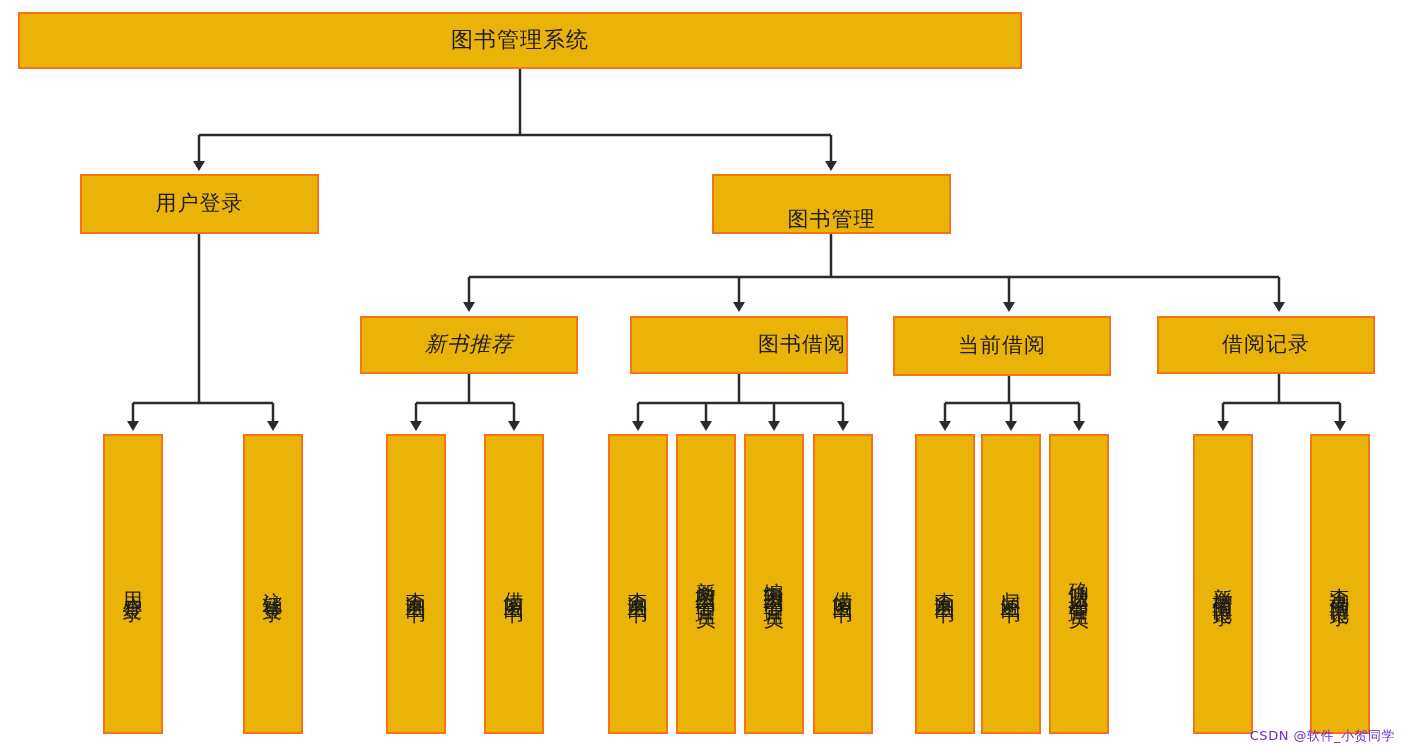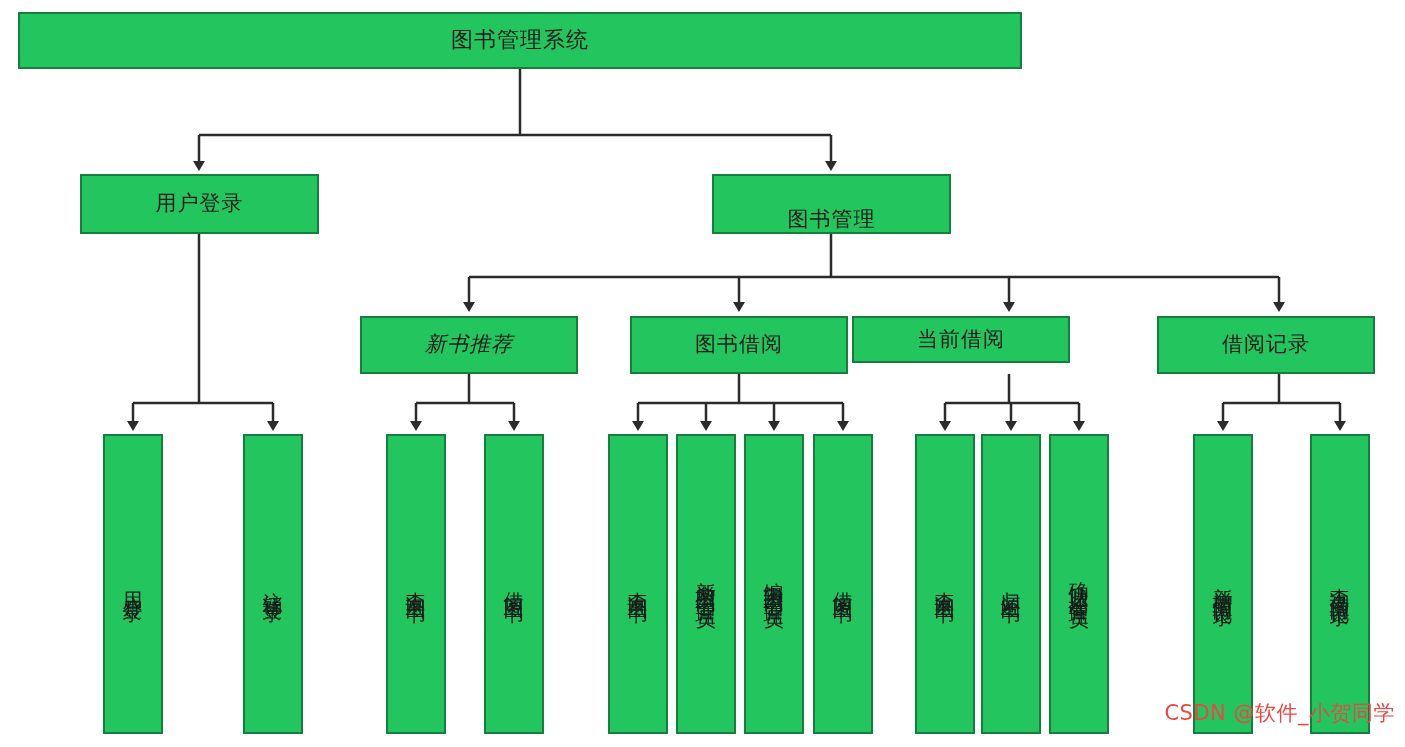--- a/index.html
+++ b/index.html
@@ -19,22 +19,22 @@
     position: absolute;
     left: 0;
     top: 0;
     width: 1405px;
     height: 747px;
     pointer-events: none;
   }
   .node {
     position: absolute;
     box-sizing: border-box;
-    border: 2px solid #15803d;
-    background: #22c55e;
+    border: 2px solid #f97316;
+    background: #eab308;
     display: flex;
     align-items: center;
     justify-content: center;
     color: #1b1b1b;
   }
   .node.horiz {
     font-size: 21px;
     line-height: 1.2;
     letter-spacing: 1px;
   }
@@ -49,23 +49,23 @@
     writing-mode: vertical-rl;
     text-orientation: upright;
     letter-spacing: 4px;
     line-height: 1;
     white-space: nowrap;
     text-align: center;
   }
   .watermark {
     position: absolute;
     right: 10px;
-    bottom: 20px;
-    font-size: 21px;
-    color: #ef4444;
+    bottom: 2px;
+    font-size: 13px;
+    color: #6d28d9;
     letter-spacing: 0.5px;
     white-space: nowrap;
   }
 </style>
 </head>
 <body>
 
 <div id="canvas">
 
   <svg id="connectors" viewBox="0 0 1405 747" xmlns="http://www.w3.org/2000/svg">
@@ -125,24 +125,24 @@
   <div class="node horiz" style="left:80px; top:174px; width:239px; height:60px;">
     <span>用户登录</span>
   </div>
   <div class="node horiz" style="left:712px; top:174px; width:239px; height:60px;align-items:flex-end;">
     <span>图书管理</span>
   </div>
 
   <div class="node horiz" style="left:360px; top:316px; width:218px; height:58px;font-style:italic;">
     <span>新书推荐</span>
   </div>
-  <div class="node horiz" style="left:630px; top:316px; width:218px; height:58px;">
+  <div class="node horiz" style="left:630px; top:316px; width:218px; height:58px;justify-content:flex-end;">
     <span>图书借阅</span>
   </div>
-  <div class="node horiz" style="left:852px; top:316px; width:218px; height:47px;">
+  <div class="node horiz" style="left:893px; top:316px; width:218px; height:60px;">
     <span>当前借阅</span>
   </div>
   <div class="node horiz" style="left:1157px; top:316px; width:218px; height:58px;">
     <span>借阅记录</span>
   </div>
 
   <div class="node leaf" style="left:103px; top:434px; width:60px; height:300px;">
     <span class="vtext">用户登录</span>
   </div>
   <div class="node leaf" style="left:243px; top:434px; width:60px; height:300px;">

